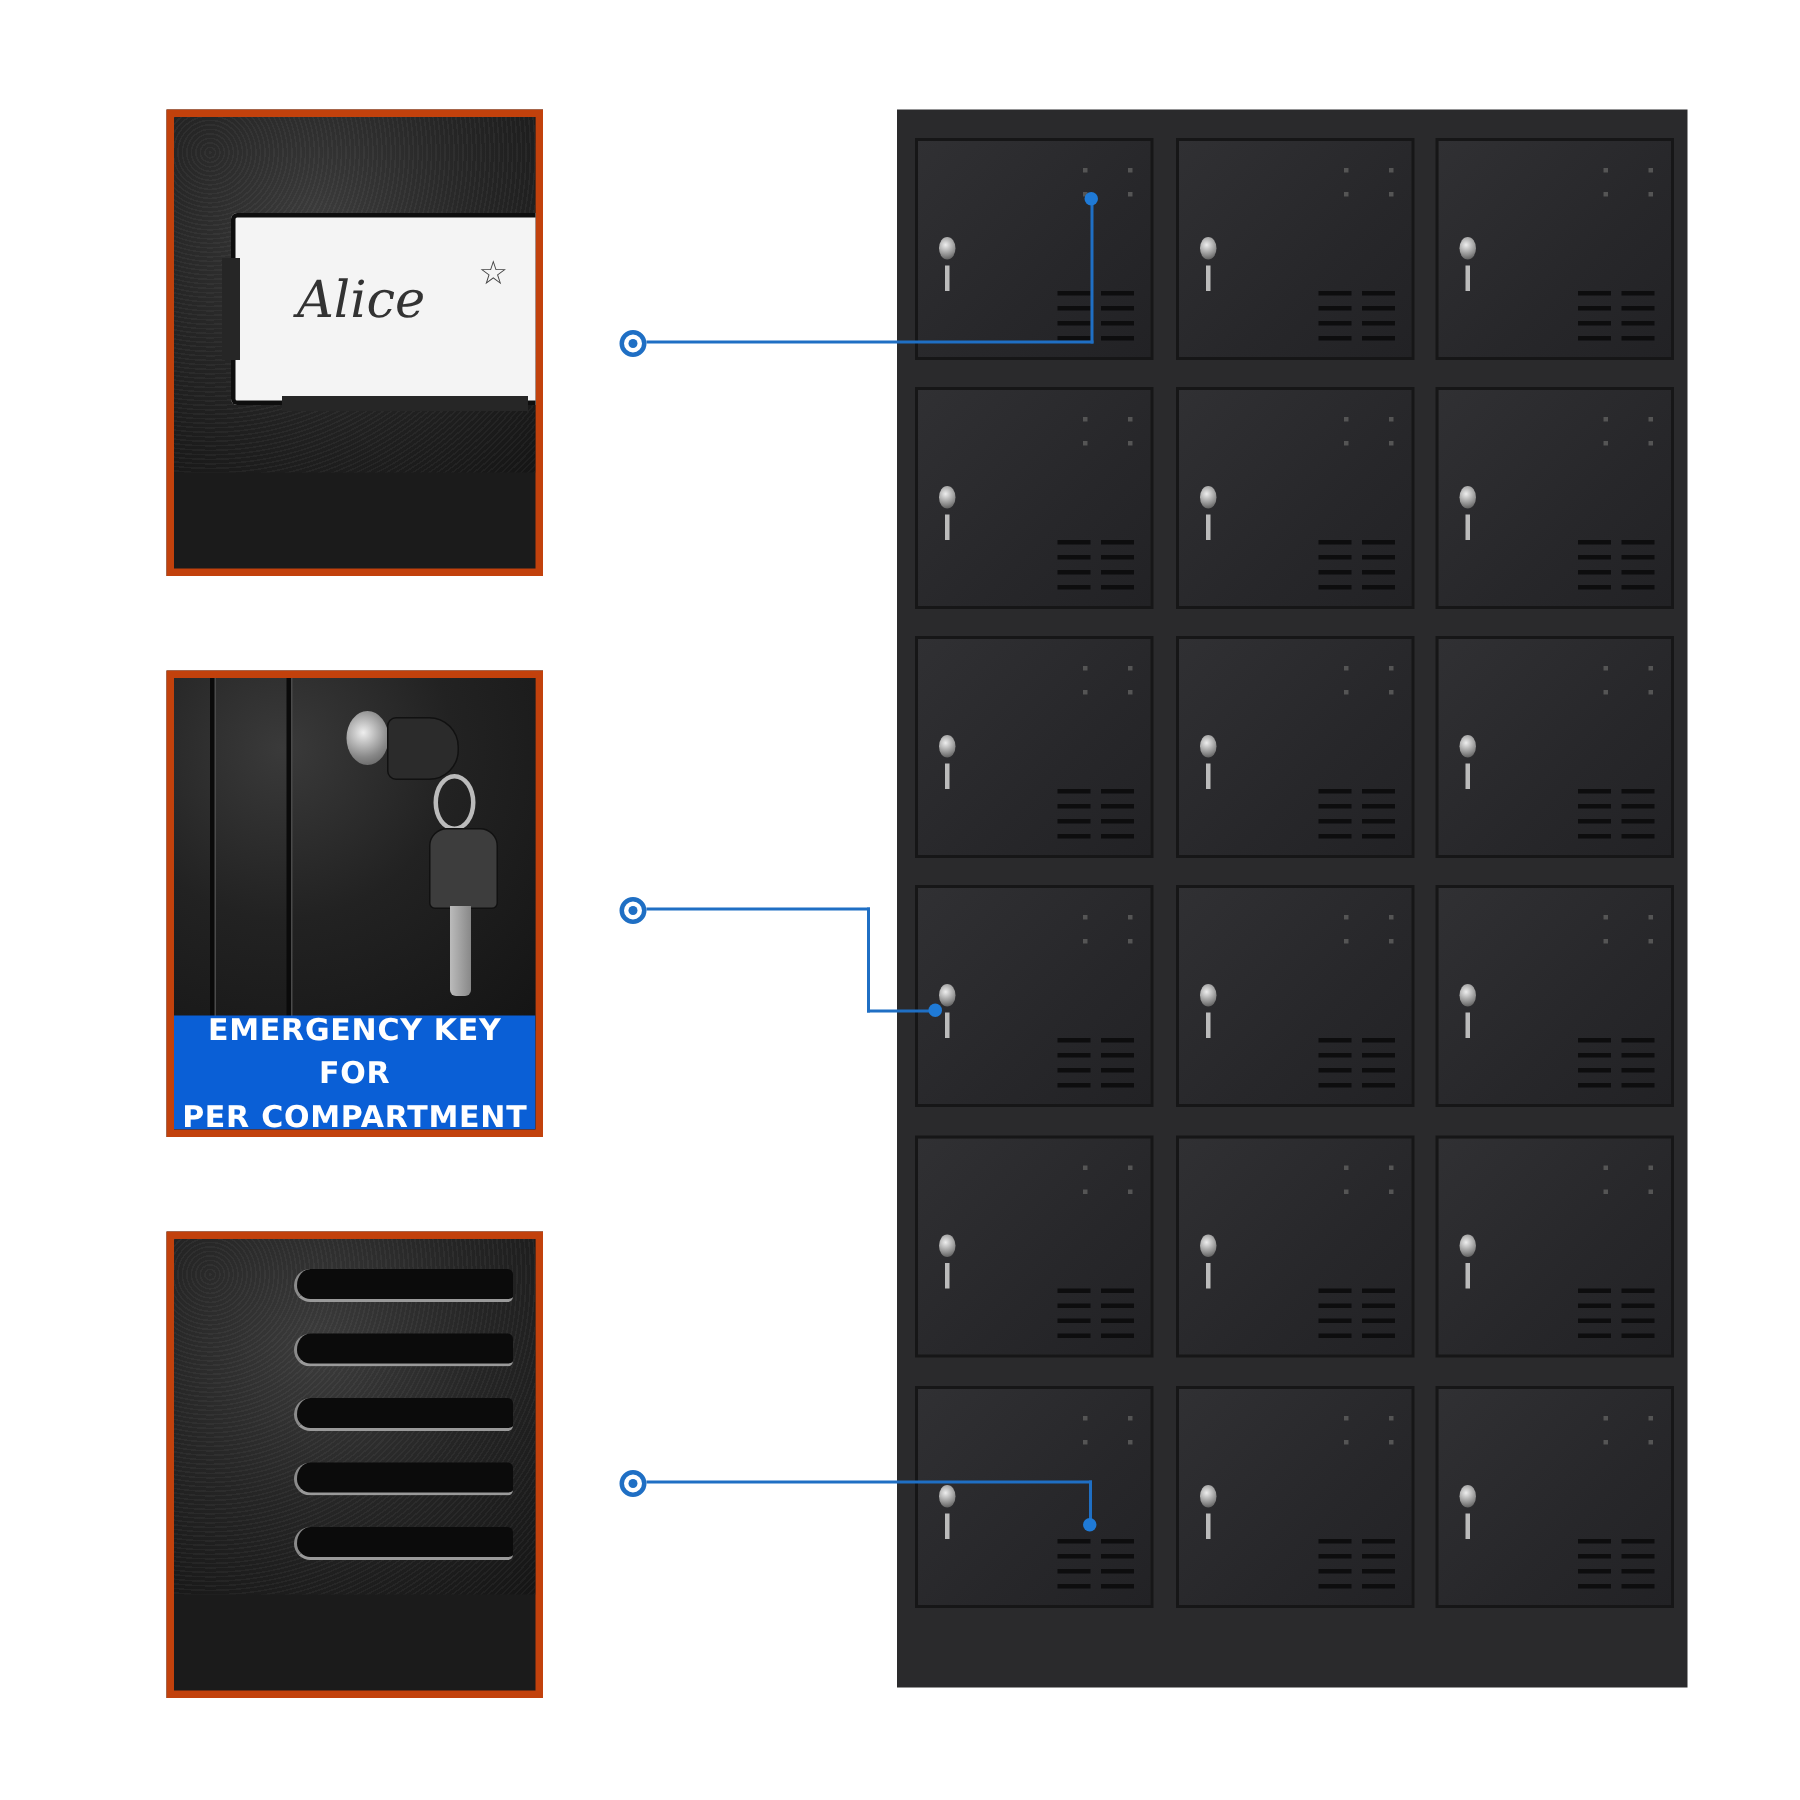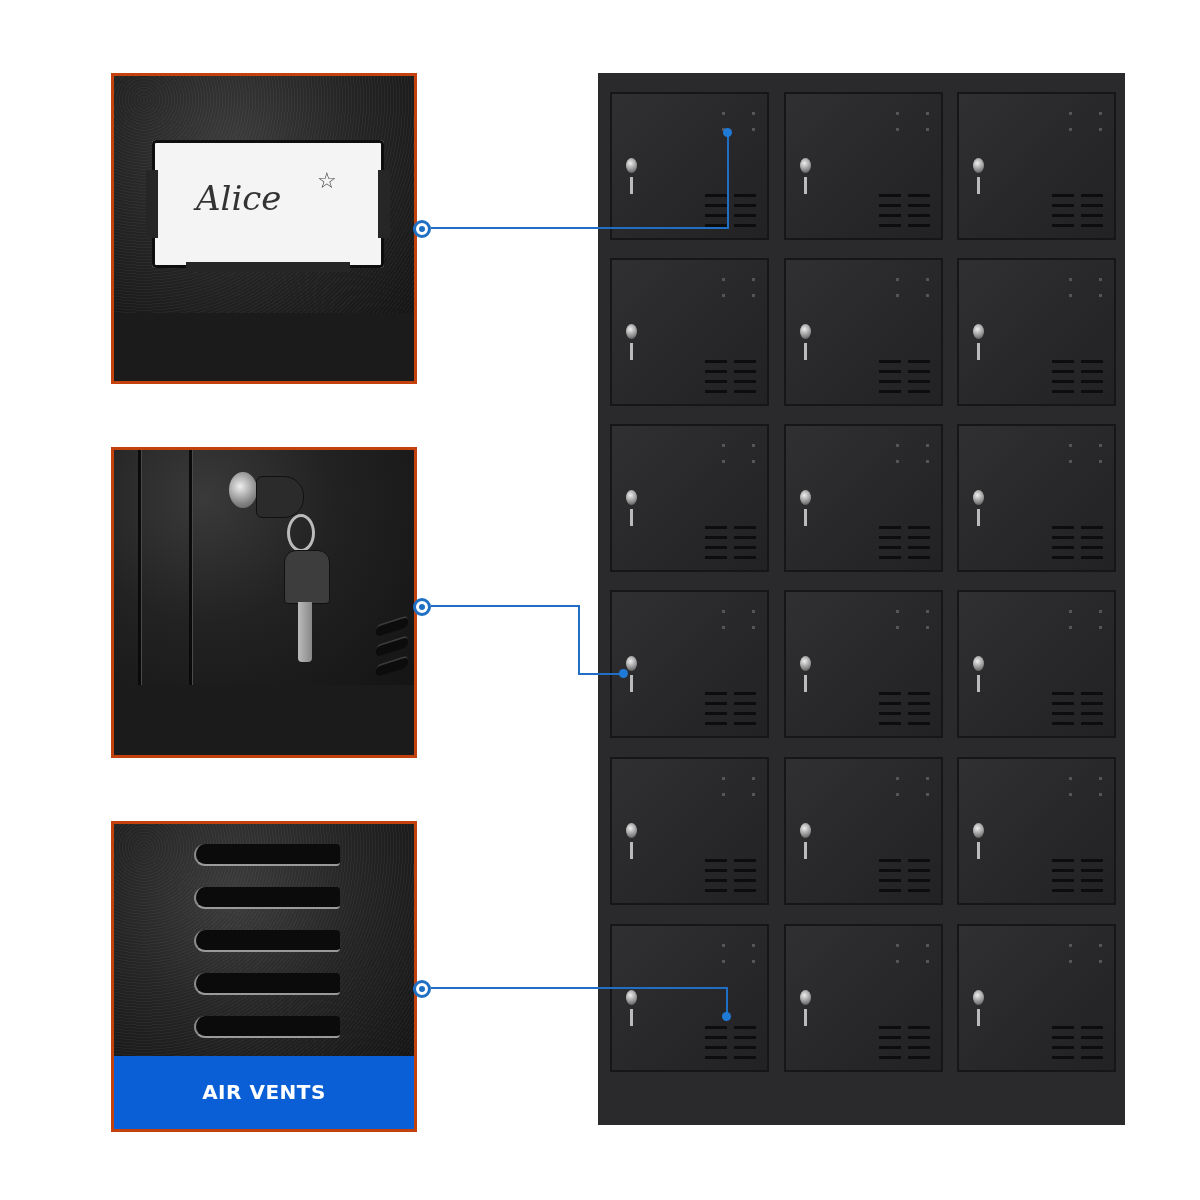--- a/index.html
+++ b/index.html
@@ -1,17 +1,17 @@
 <!DOCTYPE html>
 <html><head>
 <meta charset="utf-8">
 <style>
   html,body{margin:0;padding:0;background:#ffffff;}
   body{width:1200px;height:1200px;position:relative;overflow:hidden;font-family:"DejaVu Sans",sans-serif;}
-  .panel{position:absolute;left:111px;width:306px;border:3px solid #c2410c;box-sizing:border-box;overflow:hidden;background:#1b1b1b;}
+  .panel{position:absolute;left:111px;width:251px;border:5px solid #c2410c;box-sizing:border-box;overflow:hidden;background:#1b1b1b;}
   .photo{position:absolute;left:0;top:0;right:0;background:
       radial-gradient(circle at 30% 20%, #3a3a3a 0, #222 45%, #141414 100%);}
   .photo.tex{background:
       repeating-radial-gradient(circle at 10% 10%, rgba(255,255,255,0.04) 0 1px, transparent 1px 3px),
       radial-gradient(circle at 40% 30%, #3c3c3c 0, #252525 50%, #151515 100%);}
   .caption{position:absolute;left:0;right:0;bottom:0;background:#0a5fd6;color:#fff;display:flex;align-items:center;justify-content:center;text-align:center;font-weight:bold;font-size:20px;letter-spacing:0.5px;line-height:29px;}
   
   .slot{position:absolute;left:38px;top:64px;width:232px;height:128px;background:#f4f4f4;border-radius:4px;box-shadow:inset 0 0 0 3px #0e0e0e;}
   .slot .notch{position:absolute;background:#262626;}
   .slot-text{position:absolute;left:44px;top:38px;font-family:"DejaVu Serif",serif;font-style:italic;font-size:34px;color:#333;}
@@ -60,33 +60,34 @@
     <div class="door-edge" style="left:75px;"></div>
     <div class="lock"></div>
     <div class="keyhead"></div>
     <div class="ring"></div>
     <div class="key2"></div>
     <div class="blade"></div>
     <div class="sidevent" style="top:170px;"></div>
     <div class="sidevent" style="top:190px;"></div>
     <div class="sidevent" style="top:210px;"></div>
   </div>
+  <div class="caption" style="height:76px;flex-direction:column;">
+    <span>EMERGENCY KEY FOR</span>
+    <span>PER COMPARTMENT</span>
+  </div>
 </div>
 
 <div class="panel" style="top:821px;height:311px;">
   <div class="photo tex" style="height:237px;">
     <div class="bigvent" style="top:20px;"></div>
     <div class="bigvent" style="top:63px;"></div>
     <div class="bigvent" style="top:106px;"></div>
     <div class="bigvent" style="top:149px;"></div>
     <div class="bigvent" style="top:192px;"></div>
   </div>
-  <div class="caption" style="height:73px;">
-    <span>AIR VENTS</span>
-  </div>
 </div>
 
 <div class="cabinet" id="cabinet">
     <div class="door" style="left: 12px; top: 19px;">
       <div class="knob"></div>
       <div class="knobbar"></div>
       <div class="lbl" style="left:110px;top:18px;"></div>
       <div class="lbl" style="left:140px;top:18px;"></div>
       <div class="lbl" style="left:110px;top:34px;"></div>
       <div class="lbl" style="left:140px;top:34px;"></div>

